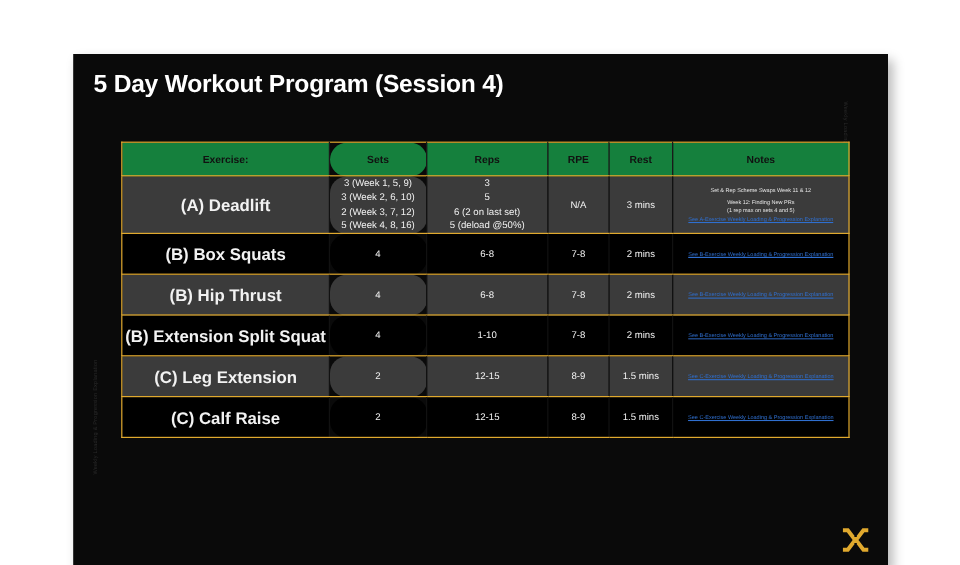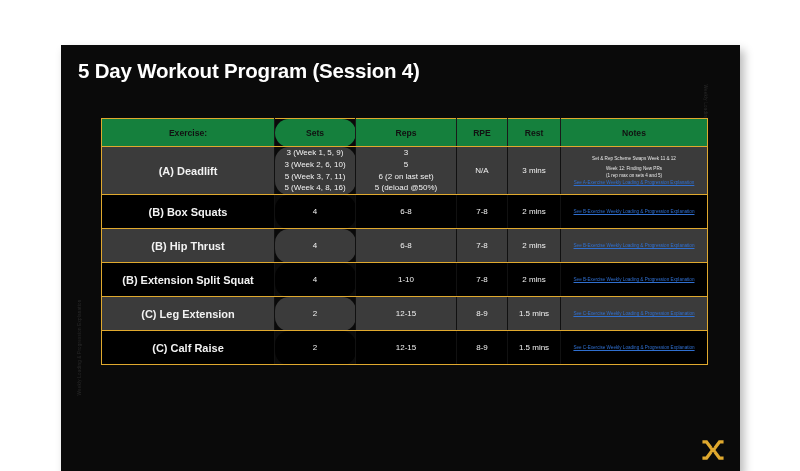--- a/index.html
+++ b/index.html
@@ -102,21 +102,21 @@
   .row-dark  { background: #000000; }
   .row-light { background: #3b3b3b; }
 
   #program-table tbody td {
     color: #f2f2f2;
     font-size: 8px;
     border-left-color: #111111;
     border-right-color: #111111;
   }
   #program-table tbody td.col-exercise {
-    font-size: 11px;
+    font-size: 14px;
     font-weight: bold;
   }
   #program-table tbody td.col-notes {
     font-size: 4.6px;
     line-height: 1.55;
     padding: 2px 4px;
   }
   #program-table tbody tr td:first-child { border-left-color: #E0A92E; }
   #program-table tbody tr td:last-child  { border-right-color: #E0A92E; }
 
@@ -162,21 +162,21 @@
         <th class="w-notes">Notes</th>
       </tr>
     </thead>
     <tbody id="table-body">
         <tr class="row-light" style="height: 48px;">
           <td class="col-exercise w-exercise">(A) Deadlift</td>
           <td class="w-sets">
             <div class="cell-lines">
               <div>3 (Week 1, 5, 9)</div>
               <div>3 (Week 2, 6, 10)</div>
-              <div>5 (Week 3, 7, 11)</div>
+              <div>2 (Week 3, 7, 12)</div>
               <div>5 (Week 4, 8, 16)</div>
             </div>
           </td>
           <td class="w-reps">
             <div class="cell-lines">
               <div>3</div>
               <div>5</div>
               <div>6 (2 on last set)</div>
               <div>5 (deload @50%)</div>
             </div>

